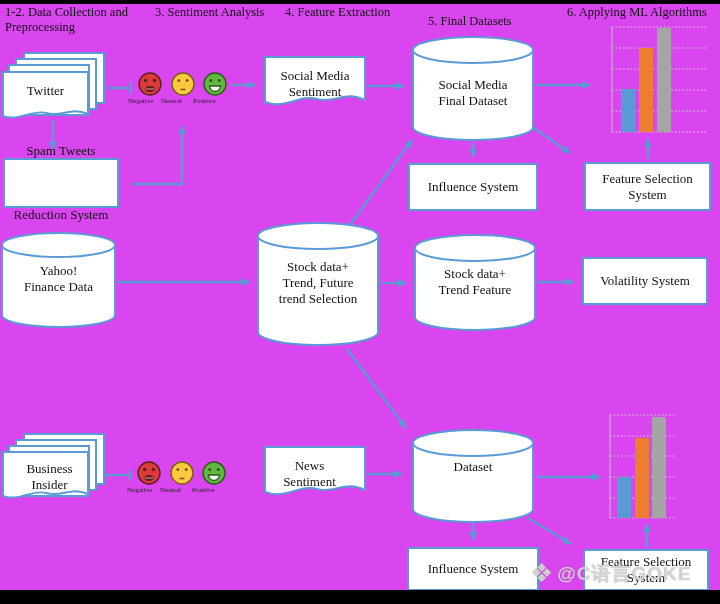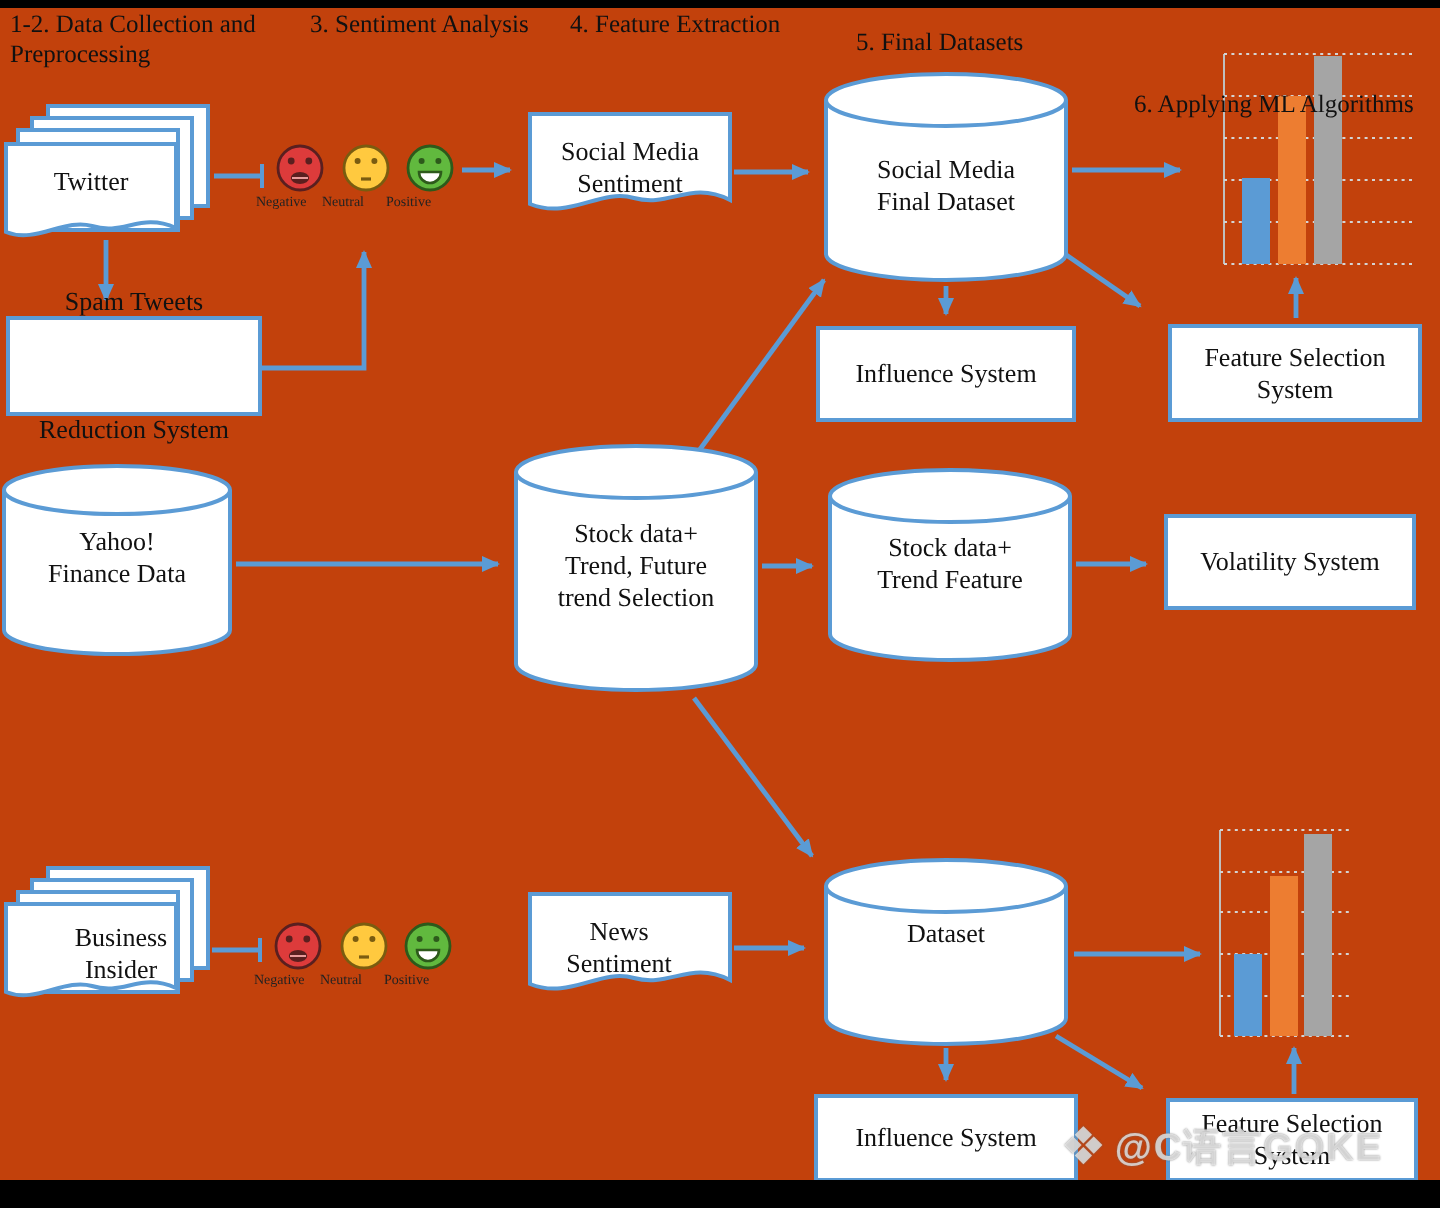--- a/index.html
+++ b/index.html
@@ -1,17 +1,17 @@
 <!DOCTYPE html>
 <html><head>
 <meta charset="utf-8">
 <style>
   html,body{margin:0;padding:0;background:#000;}
   *{box-sizing:border-box;}
-  #stage{position:relative;width:720px;height:604px;background:#c2410c;overflow:hidden;
+  #stage{position:relative;width:720px;height:604px;background:#d946ef;overflow:hidden;
          font-family:"Liberation Serif",serif;color:#111;}
   .letterbox{position:absolute;left:0;width:720px;background:#000;z-index:40;}
   #bar-top{top:0;height:4px;}
   #bar-bottom{top:590px;height:14px;}
   svg.overlay{position:absolute;left:0;top:0;z-index:1;}
   .hdr{position:absolute;font-size:12.5px;line-height:1.18;font-weight:400;z-index:5;white-space:nowrap;}
   .hdr.wrap{white-space:normal;}
   .node-text{position:absolute;text-align:center;font-size:13px;line-height:1.22;z-index:6;}
   .node-text span{display:block;}
   .box{position:absolute;border:2px solid #5B9BD5;background:#fff;display:flex;flex-direction:column;
@@ -26,21 +26,21 @@
 </style>
 </head>
 <body>
 
 <div id="stage">
 
   <div class="hdr wrap" style="left:5px;top:5px;width:152px;">1-2. Data Collection and Preprocessing</div>
   <div class="hdr" style="left:155px;top:5px;">3. Sentiment Analysis</div>
   <div class="hdr" style="left:285px;top:5px;">4. Feature Extraction</div>
   <div class="hdr" style="left:428px;top:14px;">5. Final Datasets</div>
-  <div class="hdr" style="left:567px;top:5px;margin-top:40px;">6. Applying ML Algorithms</div>
+  <div class="hdr" style="left:567px;top:5px;">6. Applying ML Algorithms</div>
 
   <svg class="overlay" width="720" height="604" viewBox="0 0 720 604">
     <defs>
       <marker id="arrow" markerUnits="userSpaceOnUse" markerWidth="12" markerHeight="10" refX="8" refY="4" orient="auto">
         <path d="M0,0 L9,4 L0,8 Z" fill="#5B9BD5"></path>
       </marker>
     </defs>
 
     <g stroke="#5B9BD5" stroke-width="2.4" fill="none">
       <line x1="107" y1="88" x2="131" y2="88"></line>
@@ -173,21 +173,21 @@
         <line x1="610" y1="477" x2="675" y2="477"></line>
         <line x1="610" y1="498" x2="675" y2="498"></line>
         <line x1="610" y1="518" x2="675" y2="518"></line>
       </g>
       <rect x="617" y="477" width="14" height="41" fill="#5B9BD5"></rect>
       <rect x="635" y="438" width="14" height="80" fill="#ED7D31"></rect>
       <rect x="652" y="417" width="14" height="101" fill="#A5A5A5"></rect>
     </g>
   </svg>
 
-  <div class="box" style="left:3px;top:158px;width:128px;height:50px;gap:48px;">
+  <div class="box" style="left:3px;top:158px;width:116px;height:50px;gap:48px;">
     <span>Spam Tweets</span>
     <span>Reduction System</span>
   </div>
   <div class="box" style="left:408px;top:163px;width:130px;height:48px;">
     <span>Influence System</span>
   </div>
   <div class="box" style="left:584px;top:162px;width:127px;height:49px;">
     <span>Feature Selection</span>
     <span>System</span>
   </div>
@@ -198,21 +198,21 @@
     <span>Influence System</span>
   </div>
   <div class="box" style="left:583px;top:549px;width:126px;height:42px;">
     <span>Feature Selection</span>
     <span>System</span>
   </div>
 
   <div class="node-text" style="left:3px;top:83px;width:85px;">
     <span>Twitter</span>
   </div>
-  <div class="node-text" style="left:18px;top:461px;width:85px;">
+  <div class="node-text" style="left:7px;top:461px;width:85px;">
     <span>Business</span>
     <span>Insider</span>
   </div>
   <div class="node-text" style="left:265px;top:68px;width:100px;">
     <span>Social Media</span>
     <span>Sentiment</span>
   </div>
   <div class="node-text" style="left:265px;top:458px;width:89px;">
     <span>News</span>
     <span>Sentiment</span>

